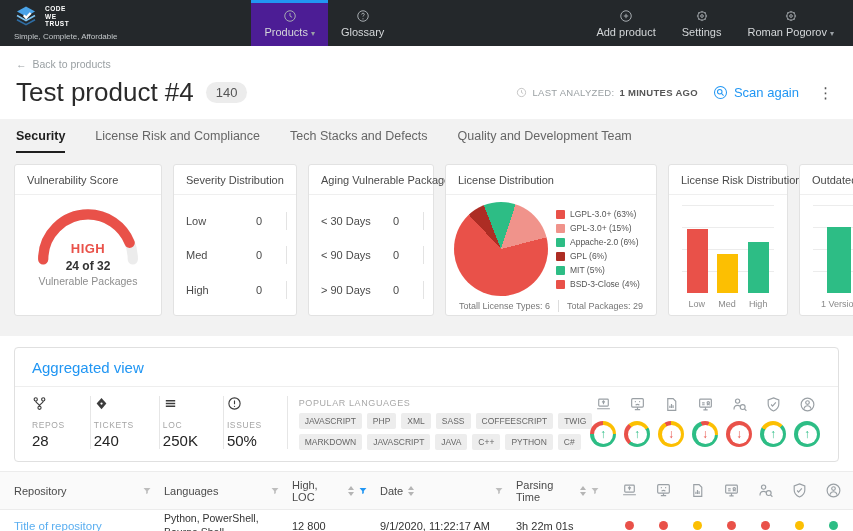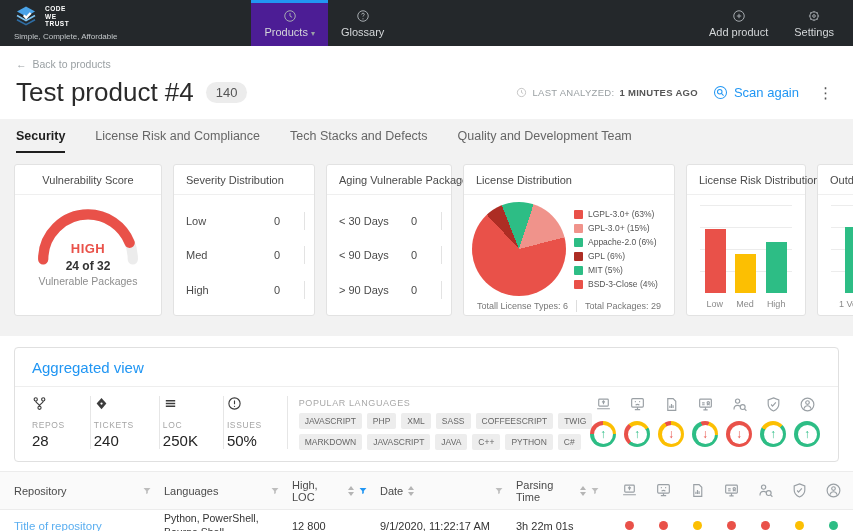--- a/index.html
+++ b/index.html
@@ -37,21 +37,21 @@
   .cards{display:flex;gap:11px;padding:11px 14px 20px;align-items:stretch}
   .card{background:#fff;border:1px solid #e2e2e2;border-radius:3px;height:152px;flex-shrink:0}
   .card-h{font-size:11px;color:#4a4a4a;padding:9px 12px 8px;border-bottom:1px solid #efefef;white-space:nowrap}
   
   .c-vuln{width:148px;text-align:center}
   .gauge{width:112px;height:60px;margin-top:10px}
   .g-high{font-size:13px;font-weight:bold;color:#e95149;letter-spacing:.5px;margin-top:-28px}
   .g-count{font-size:12px;font-weight:bold;color:#333;margin-top:3px}
   .g-sub{font-size:10.5px;color:#8d8d8d;margin-top:2px}
   
-  .c-kv{width:142px}
+  .c-kv{width:124px}
   .c-kv2{width:126px}
   .kv-rows{display:flex;flex-direction:column;justify-content:space-evenly;height:120px}
   .kv{display:flex;align-items:center;font-size:11px;color:#4a4a4a;padding-left:12px}
   .kv .v{margin-left:auto;width:30px}
   .kv::after{content:"";width:1px;height:18px;background:#e3e3e3;margin-right:9px}
   
   .c-lic{width:212px}
   .lic-body{display:flex;align-items:center;padding:7px 8px 0 8px}
   .pie{width:94px;height:94px;border-radius:50%;flex-shrink:0}
   .legend{margin-left:8px;display:flex;flex-direction:column;gap:4px}
@@ -234,20 +234,26 @@
           <use href="#i-plus"></use>
         </svg>
       <span>Add product</span>
     </div>
     <div class="nav-item">
       <svg class="nico" viewBox="0 0 16 16" fill="none" stroke="currentColor" stroke-width="1.1">
           <use href="#i-gear"></use>
         </svg>
       <span>Settings</span>
     </div>
+    <div class="nav-item">
+      <svg class="nico" viewBox="0 0 16 16" fill="none" stroke="currentColor" stroke-width="1.1">
+          <use href="#i-gear"></use>
+        </svg>
+      <span><span>Roman Pogorov</span><span class="caret">▾</span></span>
+    </div>
   </div>
 </div>
 
 <div class="hdr">
   <div class="back">
     <span>←</span>
     <span>Back to products</span>
   </div>
   <div class="title-row">
     <div class="title">Test product #4</div>
@@ -275,21 +281,21 @@
   <div class="tabs">
     <div class="tab active">Security</div>
     <div class="tab">License Risk and Compliance</div>
     <div class="tab">Tech Stacks and Defects</div>
     <div class="tab">Quality and Development Team</div>
   </div>
 
   <div class="cards">
 
     <div class="card c-vuln">
-      <div class="card-h" style="text-align:center">Vulnerability Score</div>
+      <div class="card-h" style="text-align:left">Vulnerability Score</div>
       <svg class="gauge" viewBox="0 0 120 64">
         <path d="M12 58 A46 46 0 0 1 108 58" stroke="#ececec" stroke-width="11" fill="none" stroke-linecap="round"></path>
         <path id="gauge-fill" d="M12 58 A46 46 0 0 1 108 58" stroke="#e95149" stroke-width="11" fill="none" stroke-linecap="round" pathLength="100" stroke-dasharray="88 100"></path>
       </svg>
       <div class="g-high">HIGH</div>
       <div class="g-count">24 of 32</div>
       <div class="g-sub">Vulnerable Packages</div>
     </div>
 
     <div class="card c-kv">

